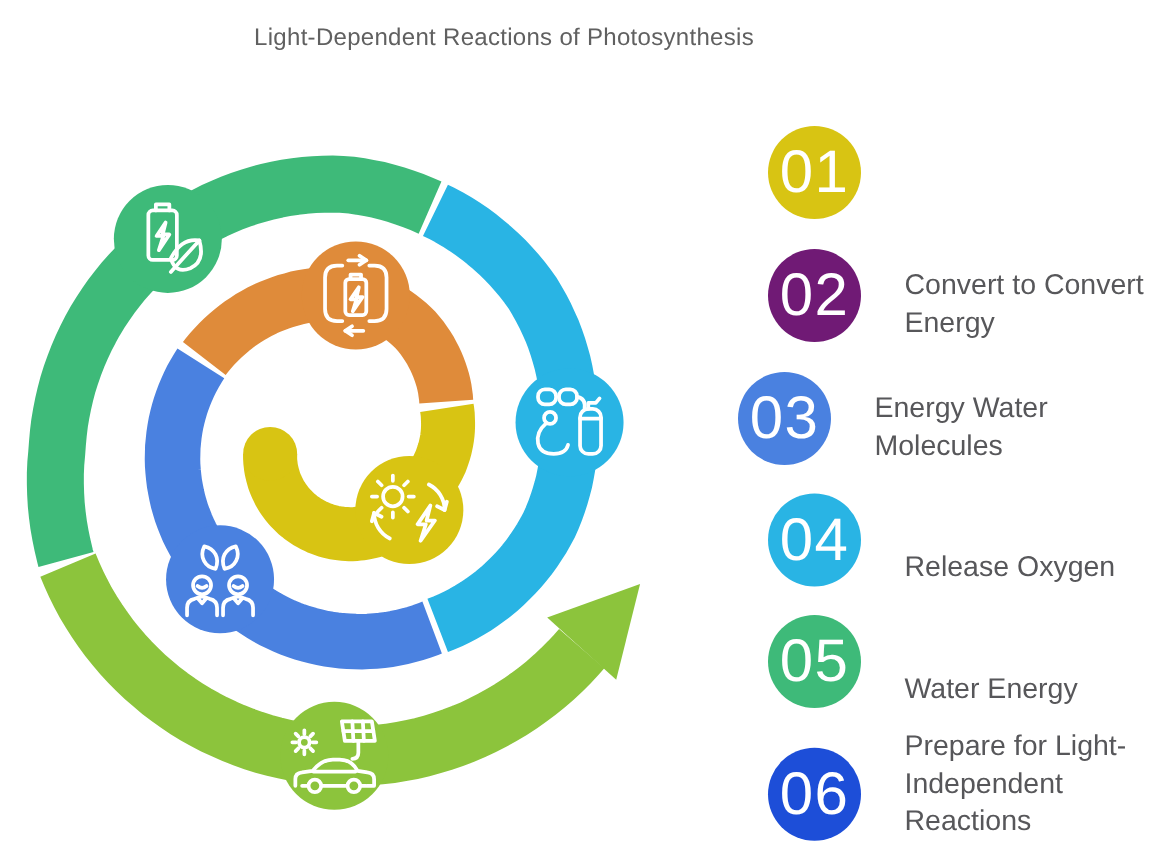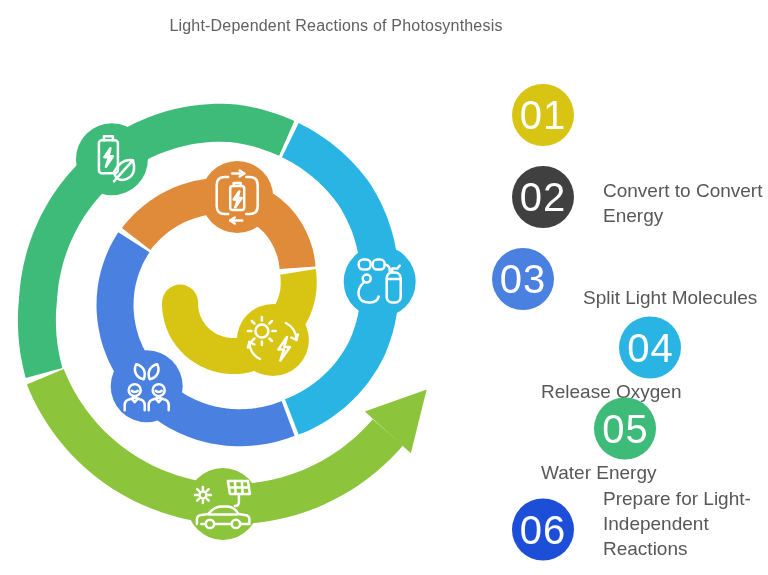--- a/index.html
+++ b/index.html
@@ -45,32 +45,32 @@
       <polygon points="410.8,453.2 364.8,411.6 426.7,389.4" fill="#8cc43c"></polygon>
       <circle cx="222.9" cy="503.9" r="36" fill="#8cc43c"></circle>
       <use x="186.9" y="467.9" width="72" height="72" href="#ic-solar-car"></use>
     </svg>
 
   <div id="steps-list">
     <div class="row" style="left: 464px; top: 115px; transform: translateY(-50%);">
       <div class="numcircle" style="background: rgb(216, 196, 19);">01</div>
     </div>
     <div class="row" style="left: 464px; top: 197px; transform: translateY(-50%);">
-      <div class="numcircle" style="background: #404040;">02</div>
+      <div class="numcircle" style="background: #701a75;">02</div>
       <div class="steplabel">Convert to Convert Energy</div>
     </div>
     <div class="row" style="left: 444px; top: 279px; transform: translateY(-50%);">
       <div class="numcircle" style="background: rgb(74, 129, 224);">03</div>
-      <div class="steplabel">Split Light Molecules</div>
+      <div class="steplabel">Energy Water Molecules</div>
     </div>
-    <div class="row" style="left: 464px; top: 360px; transform: translateY(-50%); flex-direction: column;">
+    <div class="row" style="left: 464px; top: 360px; transform: translateY(-50%);">
       <div class="numcircle" style="background: rgb(41, 180, 228);">04</div>
       <div class="steplabel">Release Oxygen</div>
     </div>
-    <div class="row" style="left: 464px; top: 441px; transform: translateY(-50%); flex-direction: column;">
+    <div class="row" style="left: 464px; top: 441px; transform: translateY(-50%);">
       <div class="numcircle" style="background: rgb(62, 186, 121);">05</div>
       <div class="steplabel">Water Energy</div>
     </div>
     <div class="row" style="left: 464px; top: 523px; transform: translateY(-50%);">
       <div class="numcircle" style="background: #1d4ed8;">06</div>
       <div class="steplabel">Prepare for Light-Independent Reactions</div>
     </div>
   </div>
 
   <svg id="defs" aria-hidden="true">

